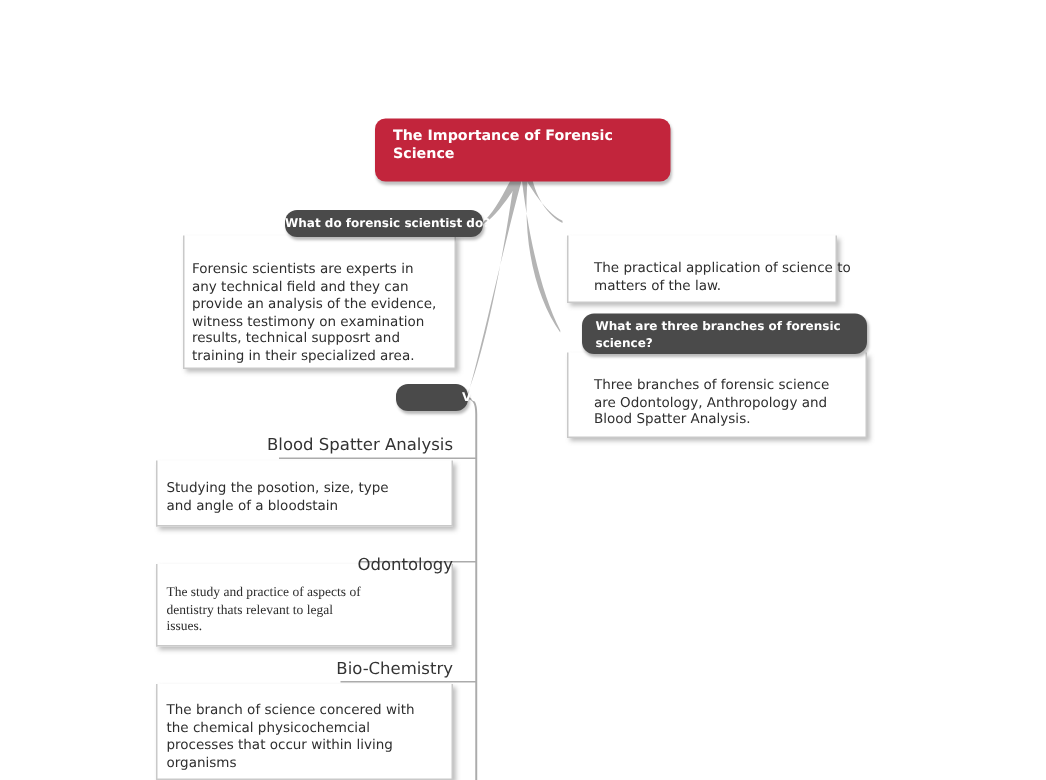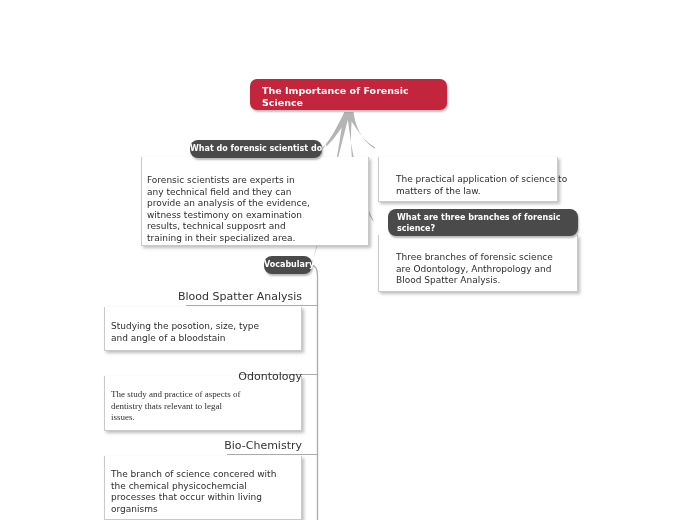--- a/index.html
+++ b/index.html
@@ -8,40 +8,40 @@
     font-family:"DejaVu Sans","Liberation Sans",sans-serif;
   }
   #connector-layer{position:absolute;left:0;top:0;width:697px;height:520px;}
   .topic{
     position:absolute;box-sizing:border-box;color:#ffffff;font-weight:bold;
     background:#4a4a4a;border-radius:8px;box-shadow:1px 2px 2px rgba(0,0,0,0.28);
     font-size:8px;line-height:18px;text-align:center;white-space:nowrap;cursor:pointer;
   }
   .topic.multiline{white-space:normal;text-align:left;line-height:11px;padding:3px 9px;margin-left:15px;}
   #root-topic{
-    position:absolute;box-sizing:border-box;left:250px;top:79px;width:197px;height:31px;
+    position:absolute;box-sizing:border-box;left:250px;top:79px;width:197px;height:42px;
     background:#c2253c;border-radius:7px;color:#ffffff;font-weight:bold;
     font-size:9.5px;line-height:11.5px;padding:6px 12px;box-shadow:1px 2px 2px rgba(0,0,0,0.25);
     cursor:pointer;
   }
   .note{
     position:absolute;box-sizing:border-box;background:#ffffff;
     border-left:1px solid #c9c9c9;border-right:1px solid #c9c9c9;border-bottom:1px solid #c9c9c9;
     box-shadow:2px 2px 3px rgba(110,110,110,0.45);
     color:#2e2e2e;font-size:9px;line-height:11.6px;white-space:pre;cursor:text;
   }
   .line-topic-label{
     position:absolute;box-sizing:border-box;color:#333333;font-size:11px;line-height:13px;
     text-align:right;white-space:nowrap;cursor:pointer;
   }
   #topic-q1{left:190px;top:140px;width:132px;height:18px;}
   #topic-q2{left:375px;top:139px;width:114px;height:18px;}
   #topic-q3{left:373px;top:209px;width:190px;height:27px;}
-  #topic-vocabulary{left:264px;top:256px;width:48px;height:18px;}
-  #note-q1{left:122px;top:157px;width:228px;height:89px;padding:18px 4px 0 5px;margin-left:19px;}
+  #topic-vocabulary{left:264px;top:256px;width:48px;height:18px;padding-left:44px;}
+  #note-q1{left:122px;top:157px;width:182px;height:89px;padding:18px 4px 0 5px;}
   #note-q2{left:378px;top:157px;width:180px;height:45px;padding:17px 4px 0 17px;}
   #note-q3{left:378px;top:235px;width:200px;height:57px;padding:17px 4px 0 17px;}
   #note-bsa{left:104px;top:307px;width:198px;height:44px;padding:14px 4px 0 6px;}
   #note-odo{left:104px;top:376px;width:198px;height:55px;padding:13px 4px 0 6px;font-family:Liberation Serif, serif;}
   #note-bio{left:104px;top:456px;width:198px;height:64px;padding:13px 4px 16px 6px;}
   #label-bsa{left:104px;top:290px;width:198px;}
   #label-odo{left:104px;top:370px;width:198px;}
   #label-bio{left:104px;top:439px;width:198px;}
 </style>
 </head>

